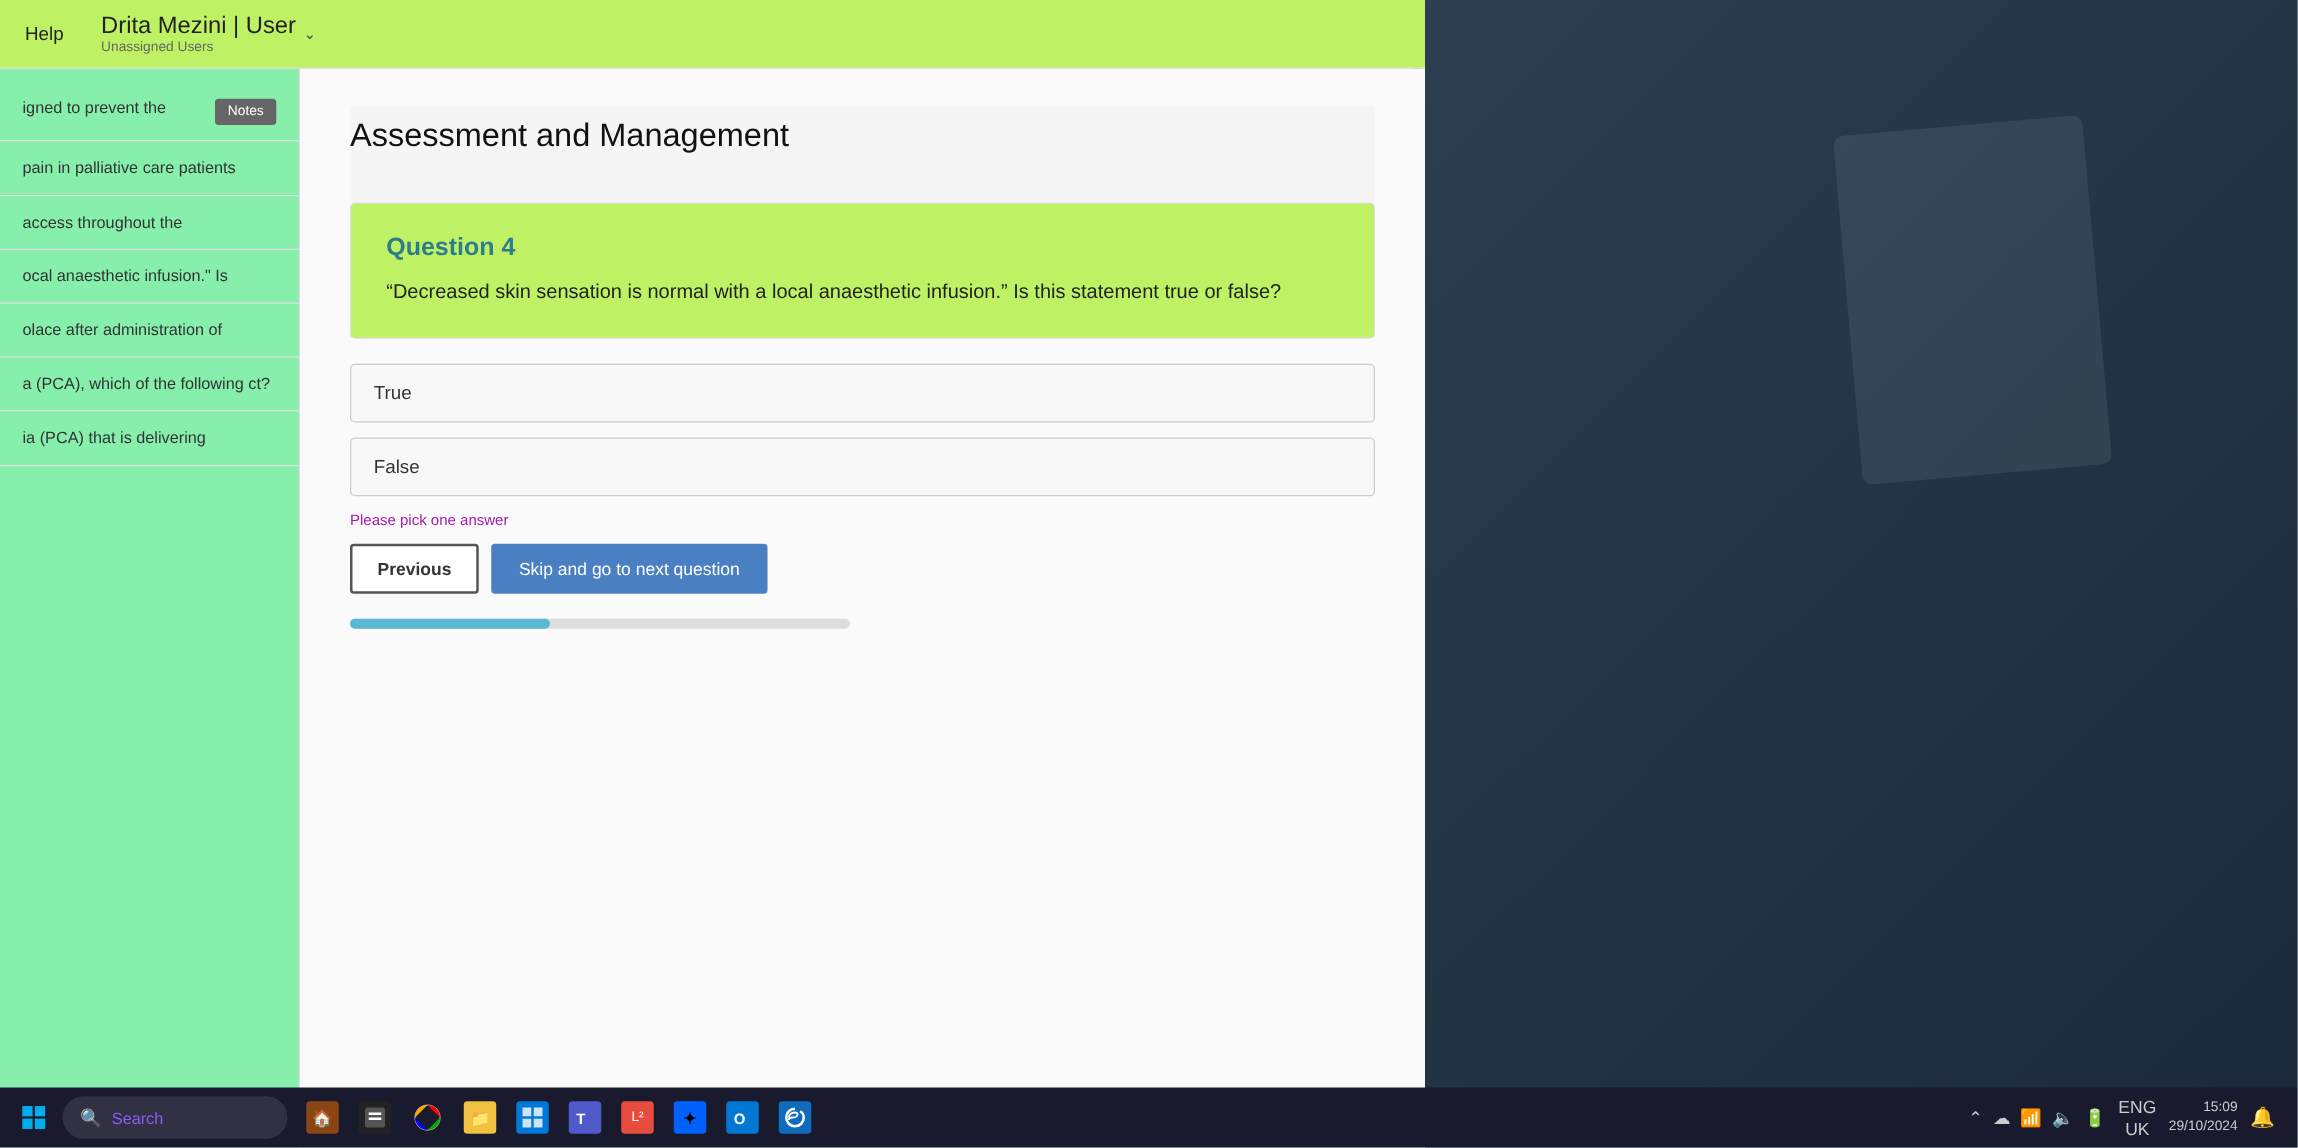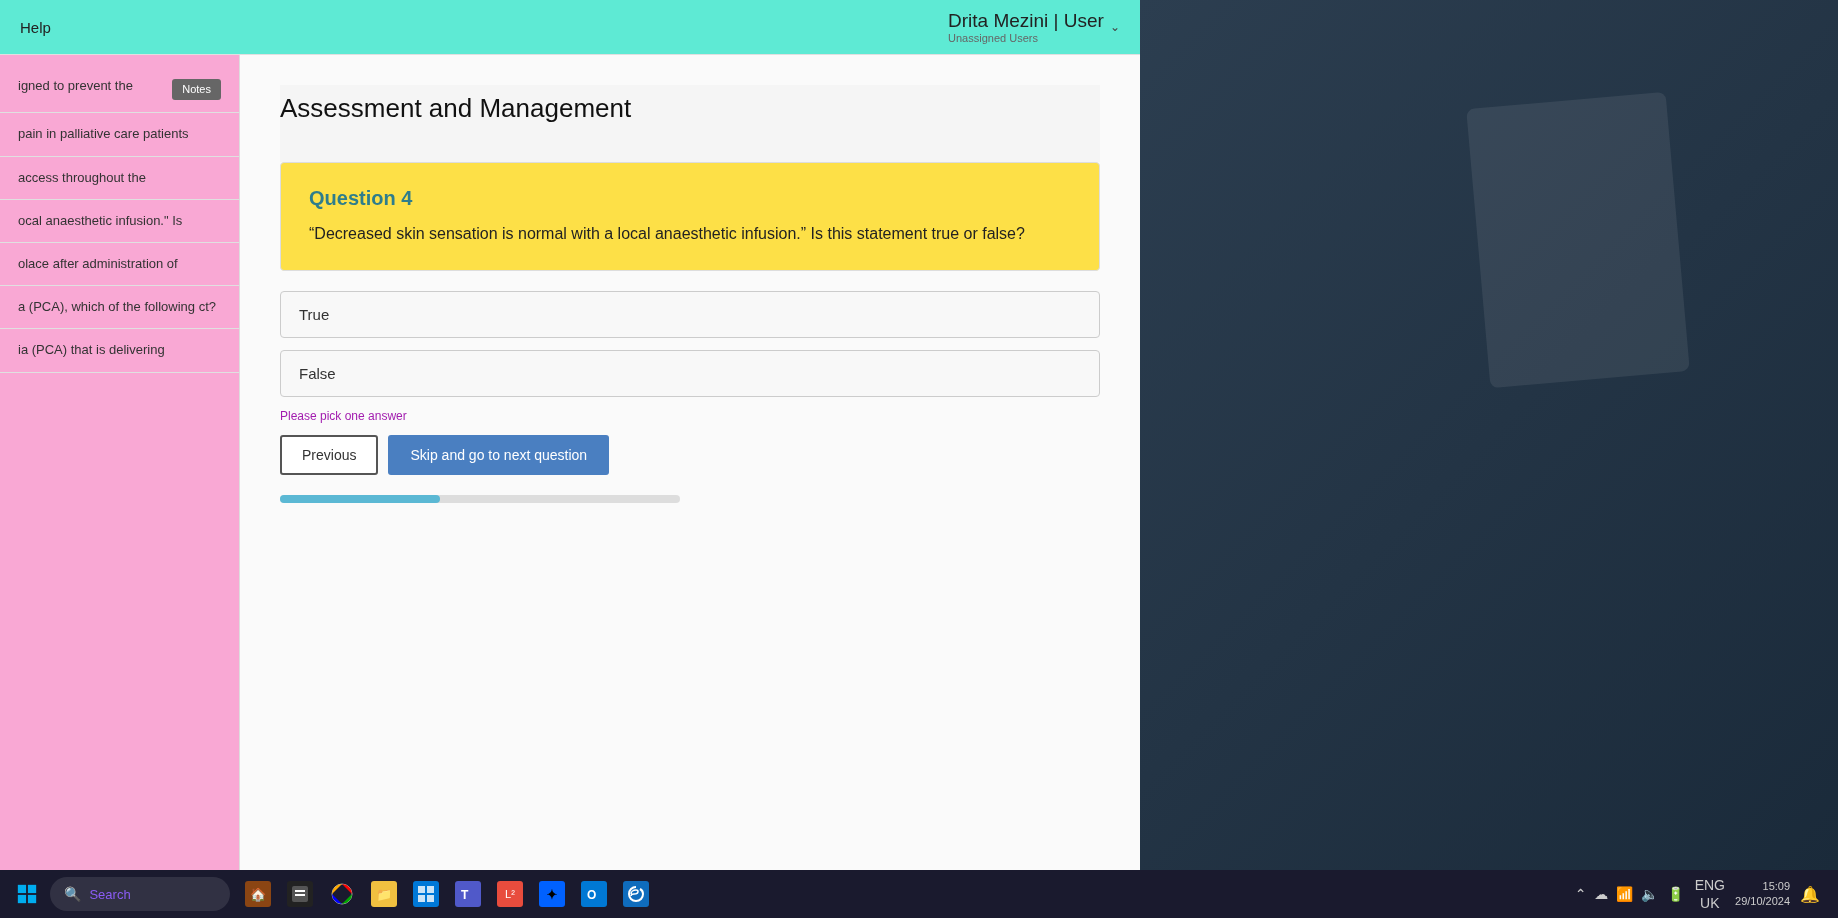--- a/index.html
+++ b/index.html
@@ -19,25 +19,25 @@
       left: 0;
       width: 1140px;
       height: 918px;
       background: #f5f5f5;
       display: flex;
       flex-direction: column;
     }
 
     
     .top-bar {
-      background: #5eead4;
+      background: #bef264;
       height: 55px;
       display: flex;
       align-items: center;
-      justify-content: space-between;
+      justify-content: flex-start;
       padding: 0 20px;
       border-bottom: 1px solid #e0e0e0;
       gap: 30px;
     }
 
     .top-bar-help {
       font-size: 15px;
       color: #222;
       cursor: pointer;
     }
@@ -78,21 +78,21 @@
     
     .content-area {
       flex: 1;
       display: flex;
       overflow: hidden;
     }
 
     
     .sidebar {
       width: 240px;
-      background: #f9a8d4;
+      background: #86efac;
       border-right: 1px solid #ddd;
       padding: 10px 0;
       display: flex;
       flex-direction: column;
       overflow: hidden;
     }
 
     .sidebar-item {
       padding: 12px 18px;
       font-size: 13px;
@@ -147,21 +147,21 @@
 
     .assessment-title {
       font-size: 26px;
       font-weight: 400;
       color: #111;
       margin-bottom: 24px;
     }
 
     
     .question-card {
-      background: #fde047;
+      background: #bef264;
       border: 1px solid #ddd;
       border-radius: 4px;
       padding: 24px 28px;
       margin-bottom: 20px;
     }
 
     .question-label {
       font-size: 20px;
       font-weight: 600;
       color: #2e7d8c;
@@ -203,21 +203,21 @@
     }
 
     .btn-previous {
       background: #fff;
       border: 2px solid #555;
       color: #333;
       font-size: 14px;
       padding: 10px 20px;
       border-radius: 3px;
       cursor: pointer;
-      font-weight: 400;
+      font-weight: 700;
     }
 
     .btn-skip {
       background: #4a7fc1;
       border: none;
       color: #fff;
       font-size: 14px;
       padding: 10px 22px;
       border-radius: 3px;
       cursor: pointer;

